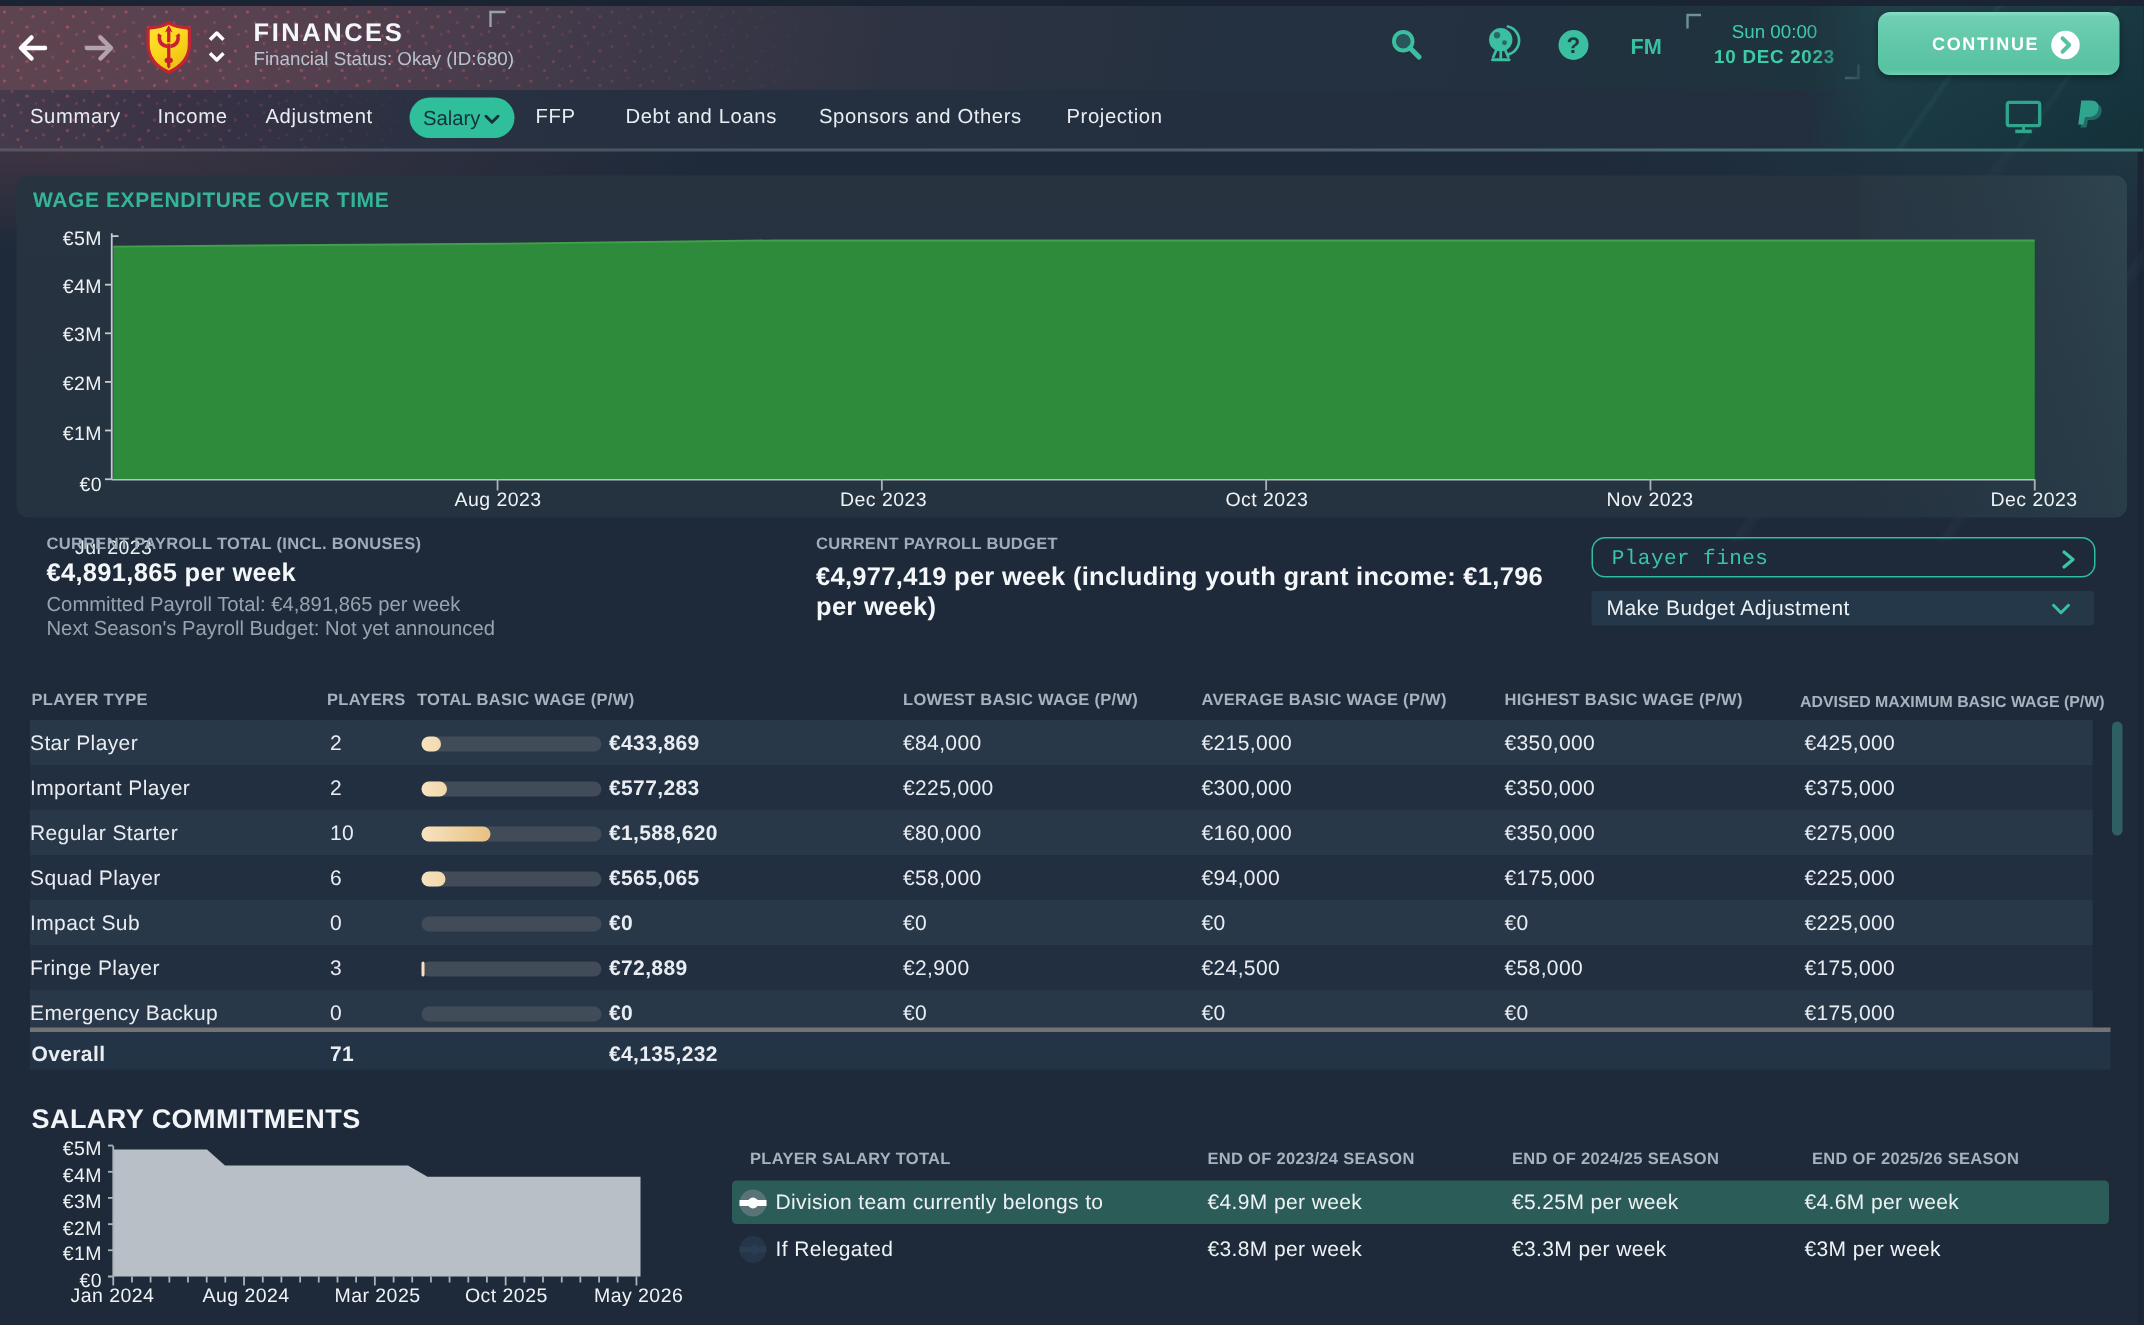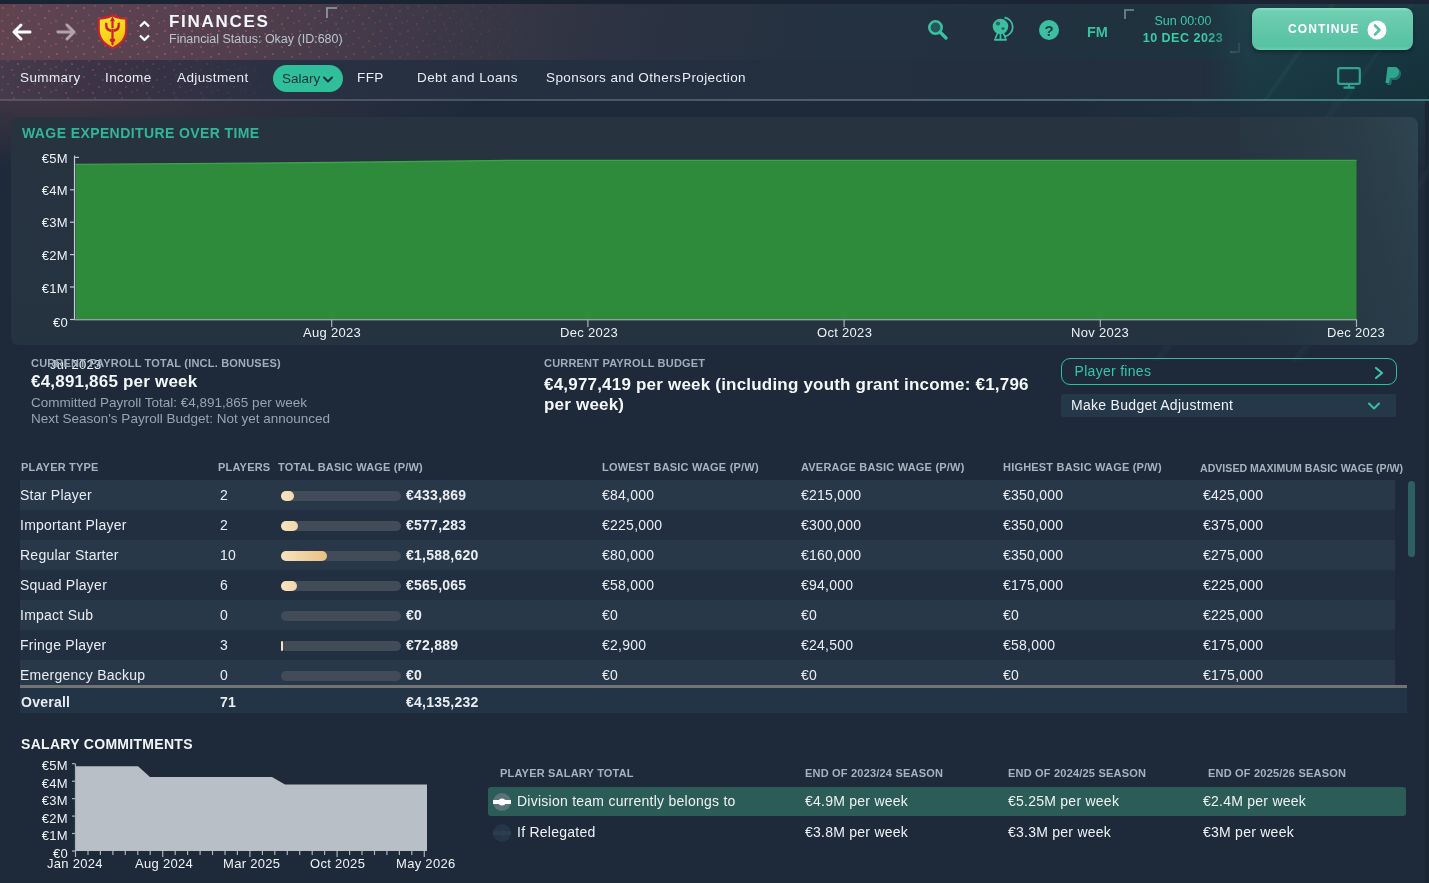--- a/index.html
+++ b/index.html
@@ -98,21 +98,21 @@
 .row { position:absolute; left:20px; width:1375px; height:30px; }
 .row.band { background:#283849; }
 .row.even { background:#212f40; }
 .rc { position:absolute; top:0; height:30px; line-height:30px; font-size:14px; letter-spacing:0.25px; color:#e9edf2; }
 .bartrack { position:absolute; left:261px; top:10.5px; width:120px; height:10px; background:#424c59; border-radius:5.5px; }
 .barfill { position:absolute; left:0; top:0; height:10px; background:linear-gradient(90deg,#f7e3c0 0px,#e5ba76 55px); border-radius:5.5px; }
 .bold { font-weight:bold; }
 #scrollthumb { left:1408px; top:481px; width:7px; height:76px; background:#2d5f63; border-radius:4px; }
 
 
-#sctitle { left:21px; top:736px; font-size:14px; font-weight:bold; letter-spacing:0.3px; color:#f2f5f8; }
+#sctitle { left:21px; top:736px; font-size:18px; font-weight:bold; letter-spacing:0.3px; color:#f2f5f8; }
 .ylab2 { position:absolute; width:34px; text-align:right; font-size:13px; letter-spacing:0.3px; color:#eef2f5; }
 .xlab2 { position:absolute; font-size:13px; letter-spacing:0.3px; color:#eef2f5; }
 #bt_r1 { left:488px; top:787px; width:918px; height:29px; background:#2b5c57; border-radius:3px; }
 #bt_r2 { left:488px; top:818px; width:918px; height:29px; }
 .btc { position:absolute; top:0; height:29px; line-height:29px; font-size:14px; letter-spacing:0.25px; color:#eef2f5; }
 #rightedge { left:1425px; top:101px; width:4px; height:782px; background:#1b2634; }
 #tealstreaks { left:1100px; top:4px; width:329px; height:96px; z-index:4;
   background:
     linear-gradient(125deg, transparent 0 58%, rgba(120,200,190,0.05) 58.4% 59.0%, transparent 59.6%),
     linear-gradient(125deg, transparent 0 78%, rgba(120,200,190,0.04) 78.4% 79.0%, transparent 79.6%);
@@ -228,21 +228,21 @@
   <circle cx="10" cy="10" r="9.5" fill="#ffffff"></circle>
   <path d="M 8 5.5 L 12.5 10 L 8 14.5" stroke="#57c2a2" stroke-width="2.6" fill="none" stroke-linecap="round" stroke-linejoin="round"></path>
 </svg>
 
 <div class="abs" id="navrow2" style="left:0;top:60px;width:1429px;height:36px;">
   <div class="tab" style="left:20px;">Summary</div>
   <div class="tab" style="left:105px;">Income</div>
   <div class="tab" style="left:177px;">Adjustment</div>
   <div class="tab" style="left:417px;">Debt and Loans</div>
   <div class="tab" style="left:546px;">Sponsors and Others</div>
-  <div class="tab" style="left:682px;">Projection</div>
+  <div class="tab" style="left:711px;">Projection</div>
   <div class="tab" style="left:357px;">FFP</div>
   <svg class="cv" width="12" height="10" style="left:385px;top:74px;">
       <path d="M 2 2.5 L 6 6.5 L 10 2.5" stroke="#e8edf2" stroke-width="2" fill="none" stroke-linecap="round" stroke-linejoin="round"></path>
     </svg>
 </div>
 <div class="abs" id="salpill">Salary</div>
 <svg class="cv" width="12" height="10" style="left:322px;top:75px;">
     <path d="M 2 2.5 L 6 6.5 L 10 2.5" stroke="#15313c" stroke-width="2" fill="none" stroke-linecap="round" stroke-linejoin="round"></path>
   </svg>
 
@@ -288,21 +288,21 @@
 <div class="xlab" style="left:817px;top:325px;">Oct 2023</div>
 <div class="xlab" style="left:1071px;top:325px;">Nov 2023</div>
 <div class="xlab" style="left:1327px;top:325px;">Dec 2023</div>
 
 <div class="seclab" style="left:31px;top:357px;">CURRENT PAYROLL TOTAL (INCL. BONUSES)</div>
 <div class="bigmoney" style="left:31px;top:372px;">€4,891,865 per week</div>
 <div class="greyline" style="left:31px;top:395px;">Committed Payroll Total: €4,891,865 per week</div>
 <div class="greyline" style="left:31px;top:411px;">Next Season's Payroll Budget: Not yet announced</div>
 <div class="seclab" style="left:544px;top:357px;">CURRENT PAYROLL BUDGET</div>
 <div class="bigmoney" style="left:544px;top:375px;width:500px;line-height:19.5px;">€4,977,419 per week (including youth grant income: €1,796 per week)</div>
-<div class="abs" id="pfines"><span style="margin-left:12.5px;">Player fines</span></div>
+<div class="abs" id="pfines"><span style="margin-left:12.5px;font-family:Liberation Mono, monospace;">Player fines</span></div>
 <svg class="cv" width="10" height="14" style="left:1374px;top:365.5px;">
     <path d="M 2 2 L 8 7 L 2 12" stroke="#3cc4a4" stroke-width="2.2" fill="none" stroke-linecap="round" stroke-linejoin="round"></path>
   </svg>
 <div class="abs" id="mkbudget"><span style="margin-left:10px;">Make Budget Adjustment</span></div>
 <svg class="cv" width="14" height="10" style="left:1367px;top:401px;">
     <path d="M 2 2.5 L 7 7.5 L 12 2.5" stroke="#3abfa0" stroke-width="2" fill="none" stroke-linecap="round" stroke-linejoin="round"></path>
   </svg>
 
 <div class="th" style="left:21px;top:461px;">PLAYER TYPE</div>
 <div class="th" style="left:218px;top:461px;">PLAYERS</div>
@@ -462,21 +462,21 @@
 
 <div class="abs" id="bt_r1">
   <svg class="cv" width="20" height="20" style="left:4px;top:4.5px;" viewBox="0 0 20 20">
     <circle cx="10" cy="10" r="9" fill="#5a7376"></circle>
     <rect x="1" y="8" width="18" height="4" fill="#ffffff"></rect>
     <circle cx="10" cy="10" r="3.6" fill="#ffffff"></circle>
   </svg>
   <div class="btc" style="left:29px;">Division team currently belongs to</div>
   <div class="btc" style="left:317px;">€4.9M per week</div>
   <div class="btc" style="left:520px;">€5.25M per week</div>
-  <div class="btc" style="left:715px;">€2.4M per week</div>
+  <div class="btc" style="left:715px;">€4.6M per week</div>
 </div>
 <div class="abs" id="bt_r2">
   <svg class="cv" width="20" height="20" style="left:4px;top:4.5px;" viewBox="0 0 20 20">
     <circle cx="10" cy="10" r="9" fill="#25354a"></circle>
     <path d="M1 8 h18 v4 h-18 z M 10 6.4 a 3.6 3.6 0 0 1 0 7.2" fill="#2b3d50"></path>
   </svg>
   <div class="btc" style="left:29px;">If Relegated</div>
   <div class="btc" style="left:317px;">€3.8M per week</div>
   <div class="btc" style="left:520px;">€3.3M per week</div>
   <div class="btc" style="left:715px;">€3M per week</div>

